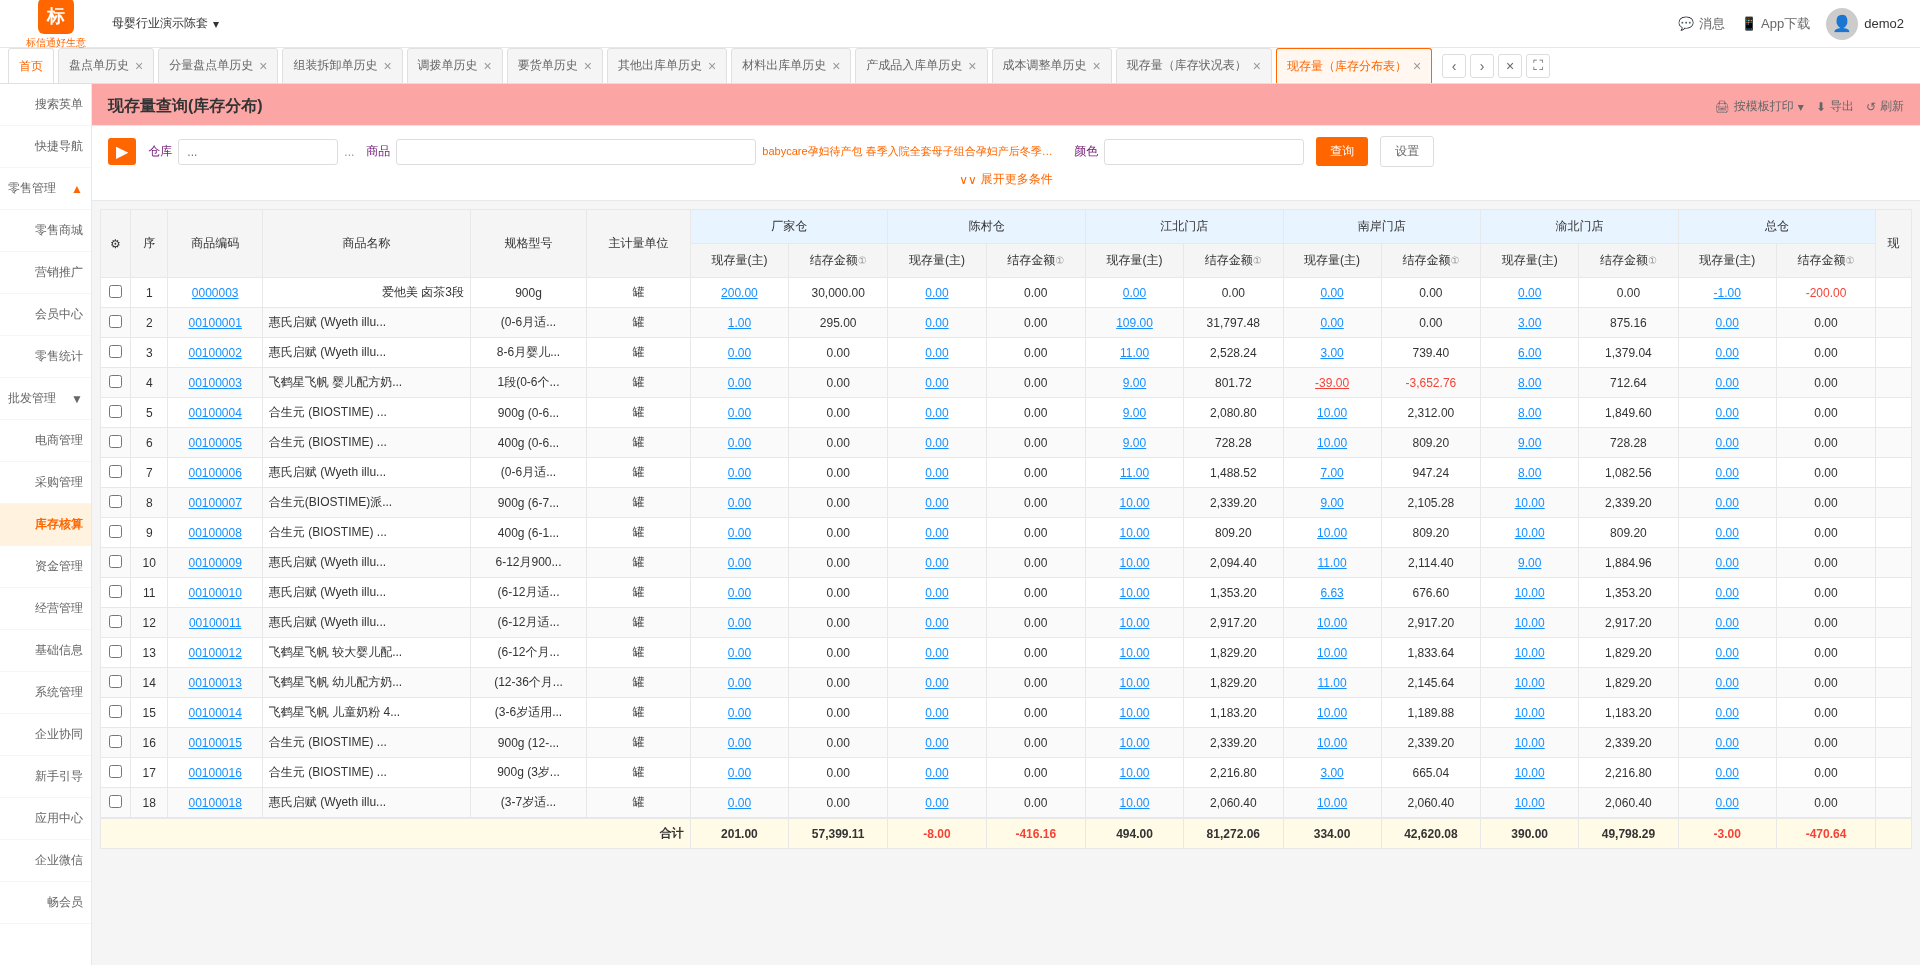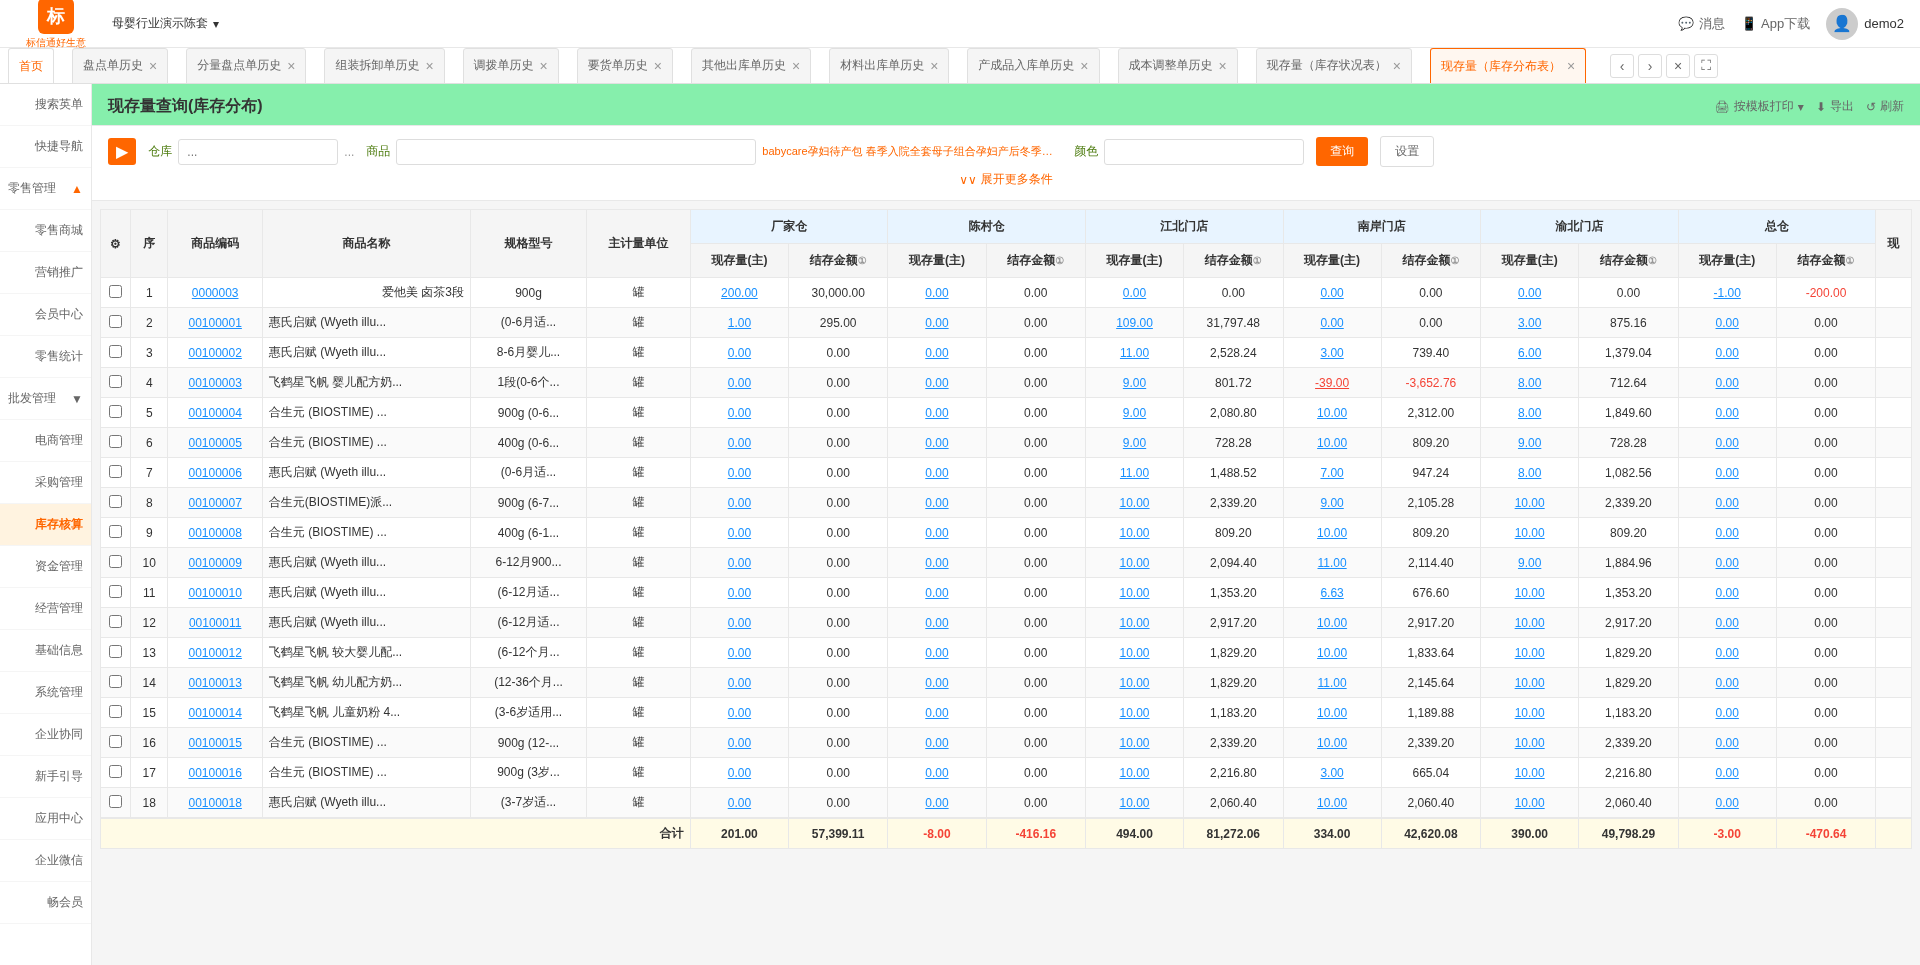--- a/index.html
+++ b/index.html
@@ -11,56 +11,56 @@
     .logo-area { display: flex; flex-direction: column; align-items: center; width: 80px; }
     .logo-icon { width: 36px; height: 36px; background: #ff6600; border-radius: 6px; display: flex; align-items: center; justify-content: center; color: #fff; font-size: 18px; font-weight: bold; }
     .logo-text { font-size: 10px; color: #ff6600; margin-top: 2px; }
     .top-bar-right { display: flex; align-items: center; gap: 16px; }
     .top-bar-btn { display: flex; align-items: center; gap: 4px; color: #666; cursor: pointer; font-size: 13px; }
     .user-avatar { width: 32px; height: 32px; border-radius: 50%; background: #ccc; overflow: hidden; display: flex; align-items: center; justify-content: center; }
     .user-name { font-size: 13px; color: #333; cursor: pointer; }
 
     
     .tab-bar { background: #fff; height: 36px; display: flex; align-items: center; padding: 0 8px; border-bottom: 1px solid #e0e0e0; overflow: hidden; position: relative; }
-    .tab-item { display: flex; align-items: center; padding: 15px 10px; height: 36px; border: 1px solid #e0e0e0; border-radius: 3px 3px 0 0; margin-right: 18px; cursor: pointer; font-size: 12px; color: #666; background: #f5f5f5; white-space: nowrap; gap: 6px; }
+    .tab-item { display: flex; align-items: center; padding: 15px 10px; height: 36px; border: 1px solid #e0e0e0; border-radius: 3px 3px 0 0; margin-right: 4px; cursor: pointer; font-size: 12px; color: #666; background: #f5f5f5; white-space: nowrap; gap: 6px; }
     .tab-item.active { background: #fff7f0; color: #ff6600; border-color: #ff6600; border-bottom: none; z-index: 1; }
     .tab-item .tab-close { color: #999; font-size: 14px; cursor: pointer; }
     .home-tab { color: #ff6600; background: #fff; border-bottom: none; }
     .tab-nav-btn { width: 24px; height: 24px; border: 1px solid #ddd; border-radius: 3px; display: flex; align-items: center; justify-content: center; cursor: pointer; color: #666; background: #fff; margin-left: 2px; font-size: 14px; }
 
     
     .layout { display: flex; height: calc(100vh - 84px); }
     
     
     .sidebar { width: 92px; background: #fff; border-right: 1px solid #e8e8e8; overflow-y: auto; flex-shrink: 0; }
 
     
     .main-content { flex: 1; overflow: auto; background: #f5f5f5; }
-    .page-header { background: #86efac; padding: 12px 16px 8px; border-bottom: 1px solid #e8e8e8; display: flex; align-items: center; justify-content: space-between; }
+    .page-header { background: #fca5a5; padding: 12px 16px 8px; border-bottom: 1px solid #e8e8e8; display: flex; align-items: center; justify-content: space-between; }
     .page-title { font-size: 16px; font-weight: bold; color: #333; }
     .page-actions { display: flex; align-items: center; gap: 12px; }
     .btn-action { display: flex; align-items: center; gap: 4px; color: #666; font-size: 12px; cursor: pointer; }
     .btn-orange { background: #ff6600; color: #fff; border: none; padding: 6px 14px; border-radius: 3px; cursor: pointer; font-size: 12px; }
     .btn-white { background: #fff; color: #666; border: 1px solid #ddd; padding: 6px 14px; border-radius: 3px; cursor: pointer; font-size: 12px; }
 
     
     .search-area { background: #fff; padding: 10px 16px; border-bottom: 1px solid #e8e8e8; }
     .search-row { display: flex; align-items: center; gap: 12px; flex-wrap: wrap; }
     .search-item { display: flex; align-items: center; gap: 6px; }
-    .search-label { color: #4d7c0f; font-size: 12px; white-space: nowrap; }
+    .search-label { color: #701a75; font-size: 12px; white-space: nowrap; }
     .search-input { border: 1px solid #ddd; border-radius: 3px; padding: 5px 8px; font-size: 12px; color: #333; background: #fff; }
     .search-input.wide { width: 320px; }
     .search-input.medium { width: 160px; }
     .expand-btn { color: #ff6600; font-size: 12px; cursor: pointer; display: flex; align-items: center; gap: 4px; }
     .orange-toggle { background: #ff6600; color: #fff; border: none; padding: 6px 10px; border-radius: 3px; cursor: pointer; font-size: 14px; }
 
     
     .table-container { background: #fff; margin: 8px; overflow-x: auto; }
     .data-table { width: 100%; border-collapse: collapse; font-size: 12px; min-width: 1600px; }
-    .data-table th { background: #f5f5f5; padding: 8px 6px; border: 1px solid #e8e8e8; text-align: center; color: #333; font-weight: bold; white-space: nowrap; }
+    .data-table th { background: #f5f5f5; padding: 8px 6px; border: 1px solid #e8e8e8; text-align: center; color: #333; font-weight: normal; white-space: nowrap; }
     .data-table td { padding: 6px; border: 1px solid #e8e8e8; text-align: center; color: #333; white-space: nowrap; }
     .data-table tr:nth-child(even) td { background: #fafafa; }
     .data-table td.red { color: #f44336; }
     .data-table td.link { color: #1890ff; cursor: pointer; text-decoration: underline; }
     .data-table tfoot td { background: #fffbe6; font-weight: bold; border-top: 2px solid #e8e8e8; }
     .data-table tfoot td.red { color: #f44336; font-weight: bold; }
     .col-settings { width: 30px; }
     
     
     .footer-row td { background: #fffbe6 !important; }

